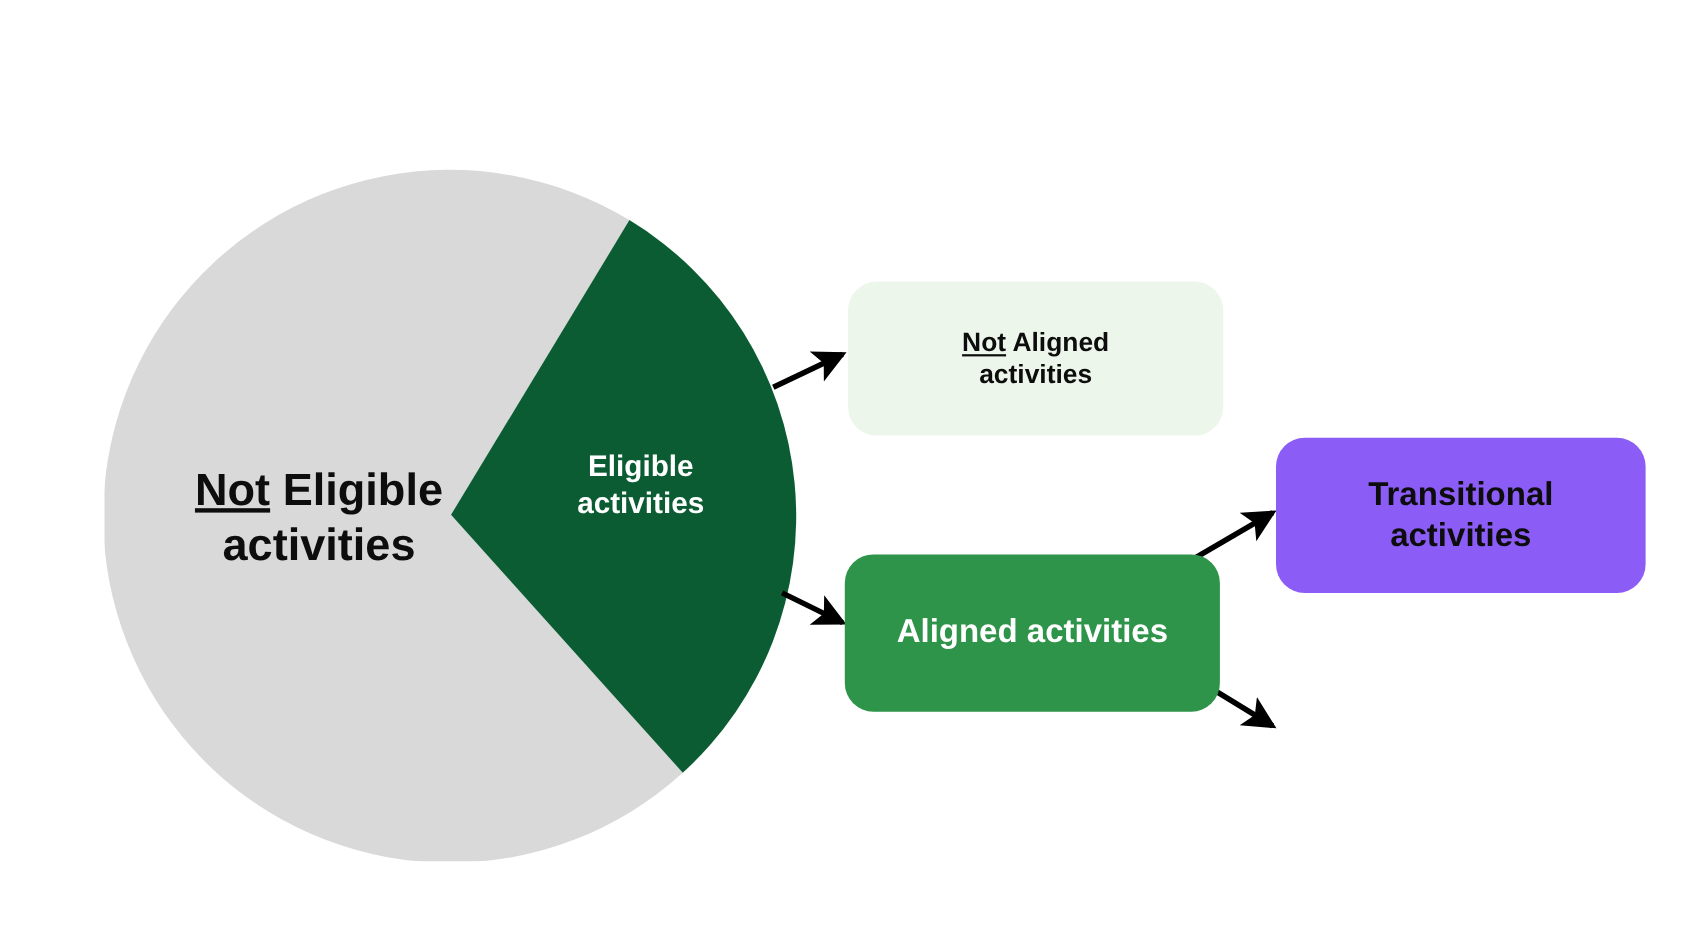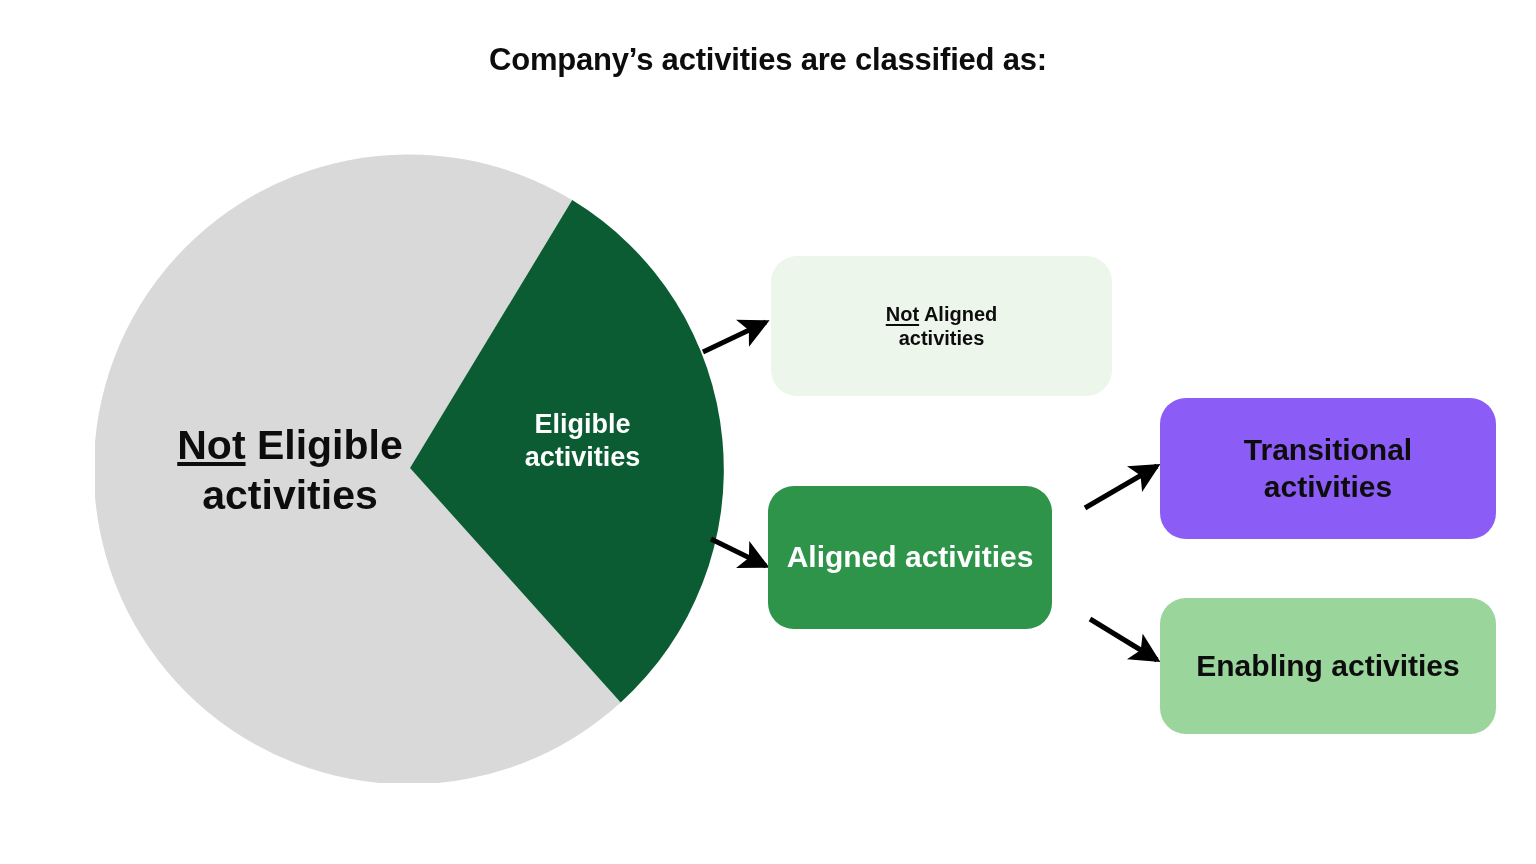--- a/index.html
+++ b/index.html
@@ -83,26 +83,26 @@
     padding: 6px 14px;
   }
 
   .node-not-aligned {
     left: 771px;
     top: 256px;
     width: 341px;
     height: 140px;
     background: #edf6ea;
     color: #0d0d0d;
-    font-size: 20px;
+    font-size: 24px;
   }
   .node-aligned {
     left: 768px;
-    top: 486px;
-    width: 284px;
+    top: 504px;
+    width: 341px;
     height: 143px;
     background: #2e9449;
     color: #ffffff;
     font-size: 30px;
   }
   .node-transitional {
     left: 1160px;
     top: 398px;
     width: 336px;
     height: 141px;
@@ -129,21 +129,20 @@
     width: 1536px;
     height: 864px;
     pointer-events: none;
   }
 </style>
 </head>
 <body>
 
 <div id="canvas">
 
-  <div class="title">Company’s activities are classified as:</div>
 
   <div class="pie-wrap">
     <svg class="pie-svg" viewBox="0 0 630 630" xmlns="http://www.w3.org/2000/svg" aria-hidden="true">
 
       <path d="M 315 315 L 525.7 549.5 A 315 315 0 1 1 477.2 47.1 Z" fill="#d9d9d9"></path>
 
       <path d="M 315 315 L 477.2 47.1 A 315 315 0 0 1 525.7 549.5 Z" fill="#0b5c33"></path>
     </svg>
   </div>
 
@@ -180,17 +179,14 @@
     <span class="node-text">Aligned activities</span>
   </div>
 
   <div class="node node-transitional">
     <span class="node-text">
       <span>Transitional</span><br>
       <span>activities</span>
     </span>
   </div>
 
-  <div class="node node-enabling">
-    <span class="node-text">Enabling activities</span>
-  </div>
 
 </div>
 
 </body></html>

